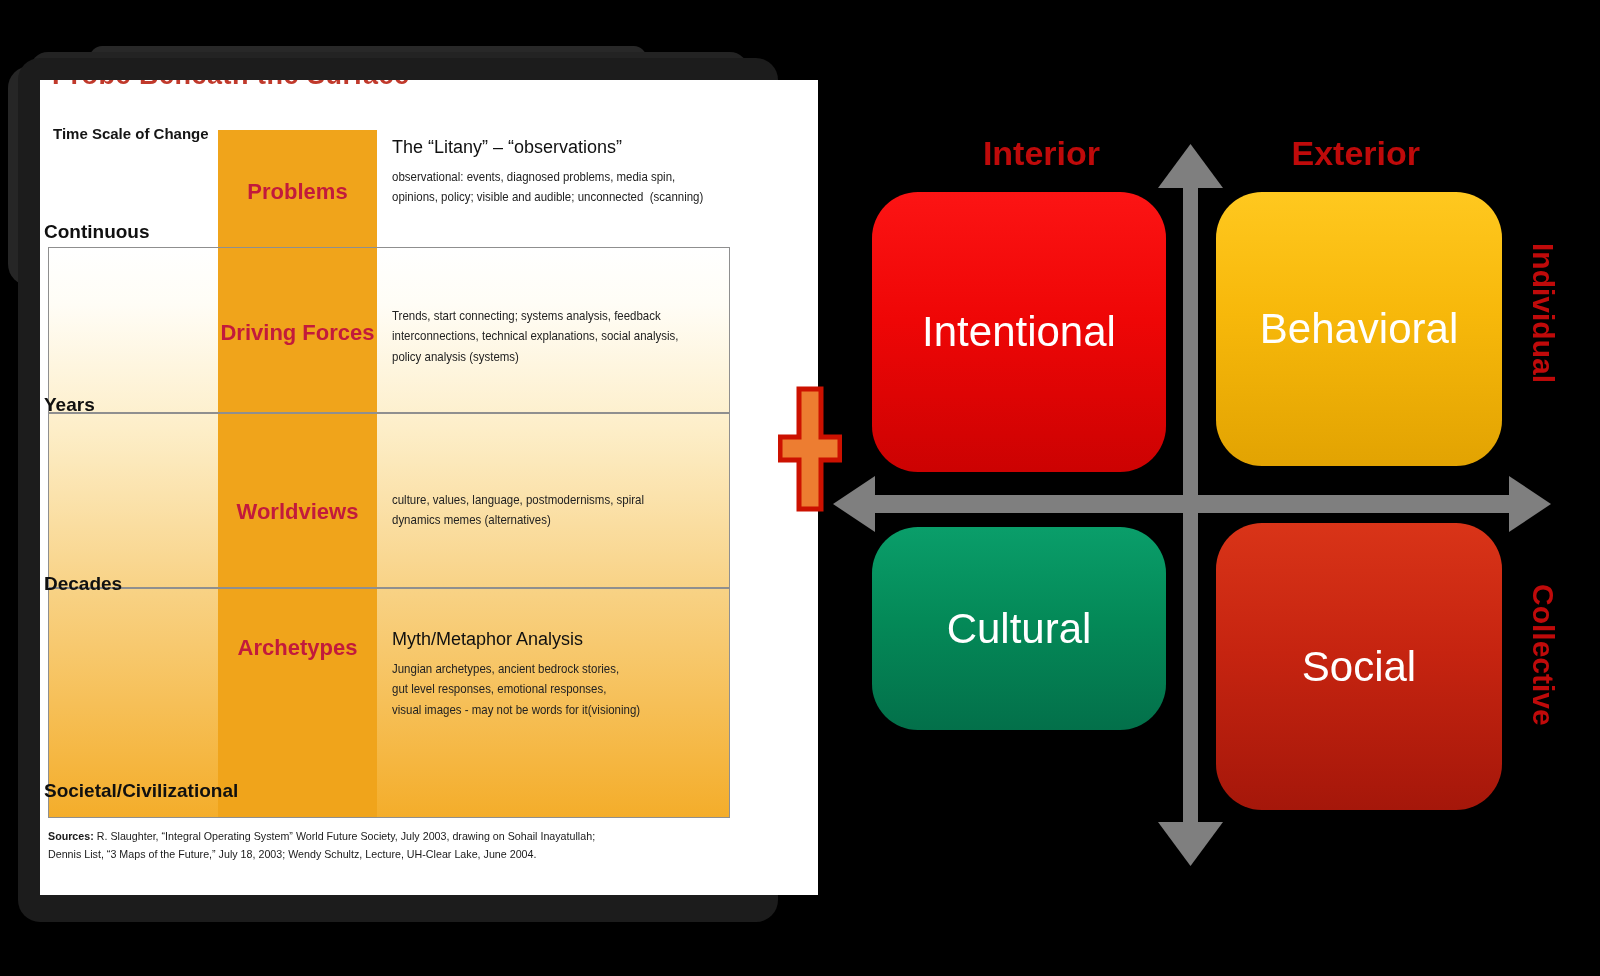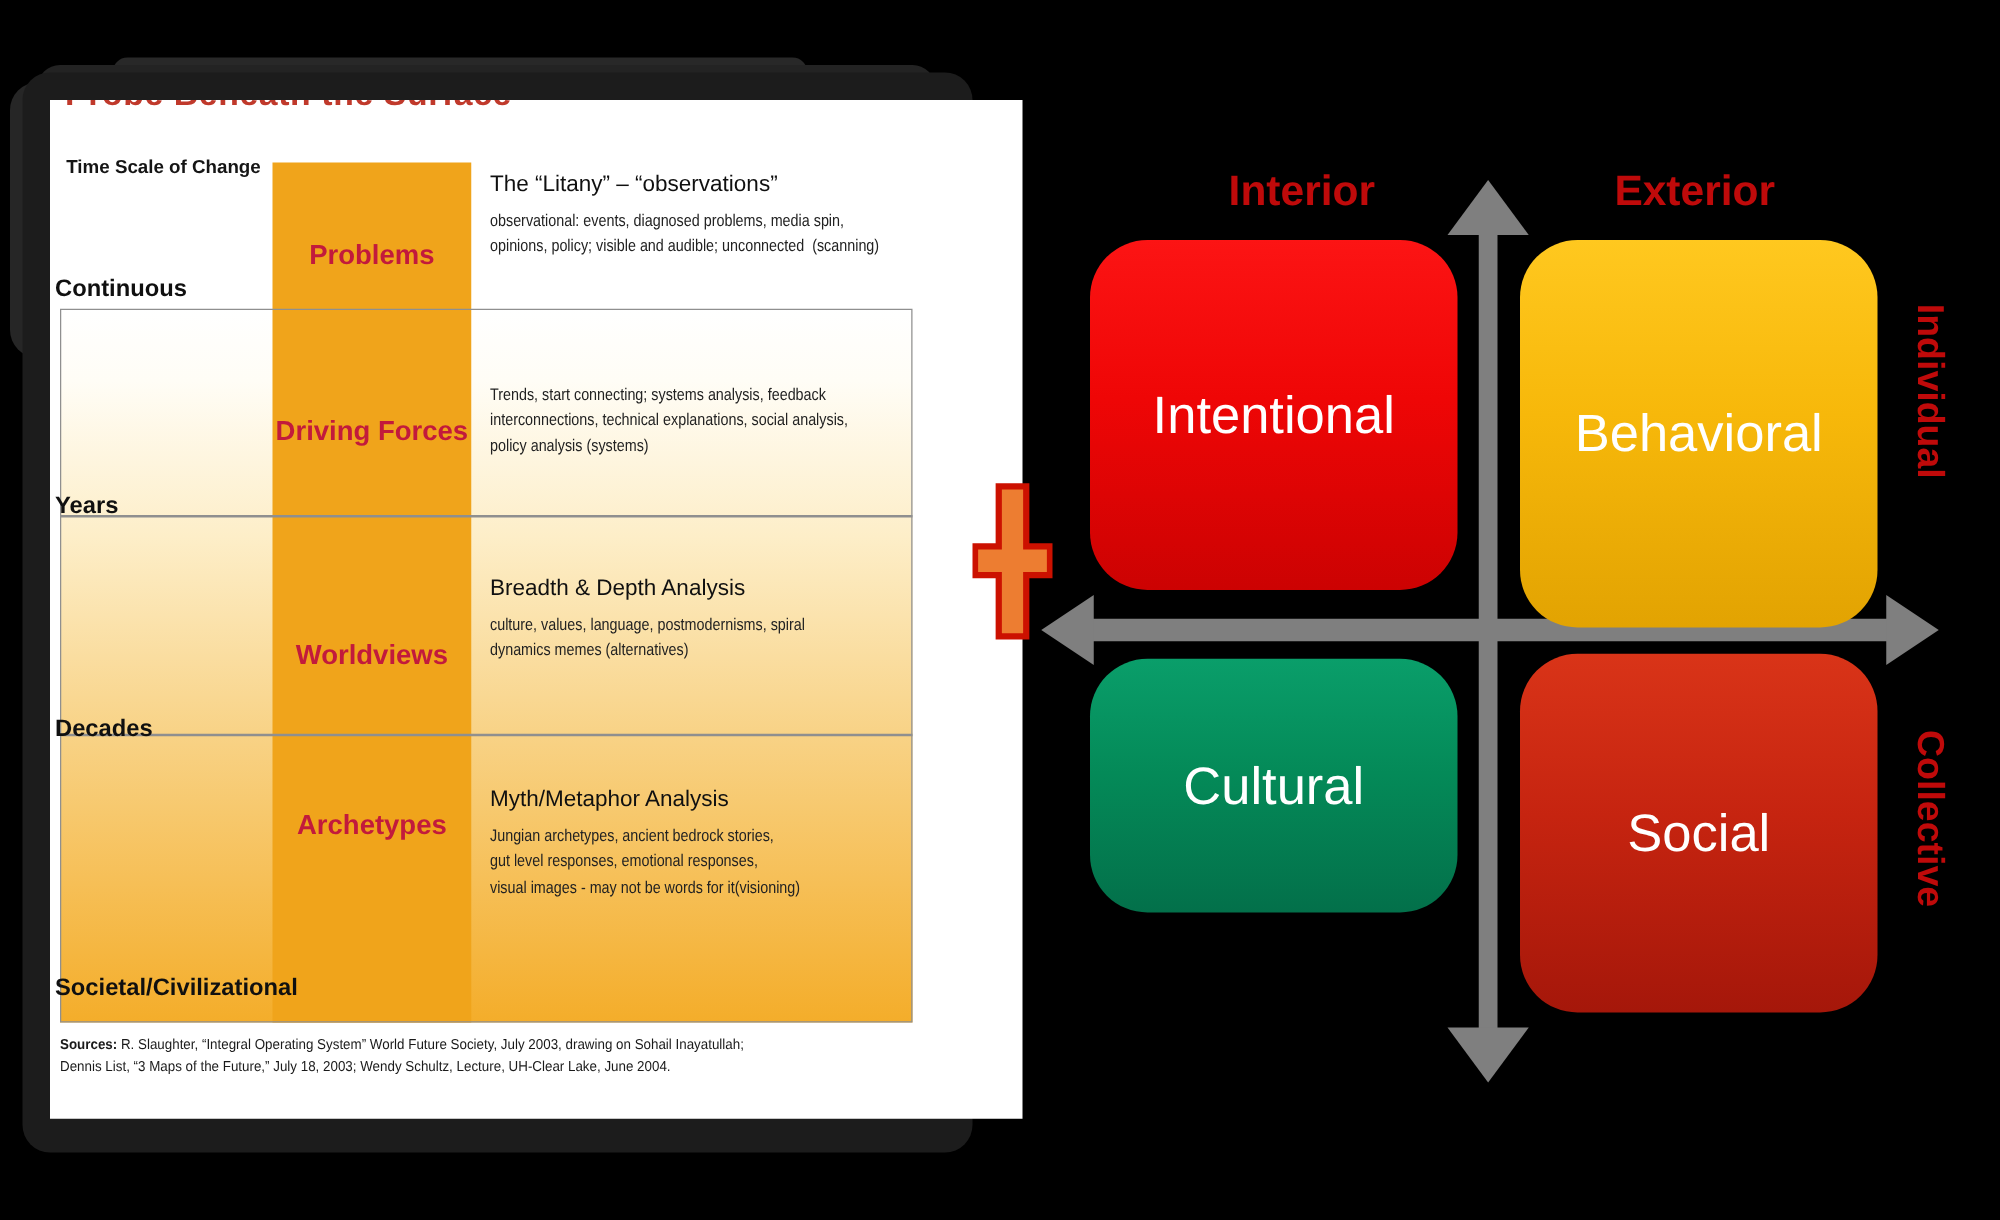--- a/index.html
+++ b/index.html
@@ -17,21 +17,21 @@
   .doc-title{top:-20px;left:12px;font-size:27px;font-weight:bold;color:#c0392b;letter-spacing:.5px;white-space:nowrap;}
   .time-scale{left:13px;top:45px;font-size:15px;font-weight:bold;color:#151515;}
 
   .grad-box{left:8px;top:167px;width:682px;height:571px;
     background:linear-gradient(180deg,#ffffff 0%,#fffdf6 10%,#fdeec8 32%,#f8d285 60%,#f4ad2a 100%);}
   .col-orange{left:178px;top:50px;width:159px;height:688px;background:#f0a41b;}
   .box-outline{left:8px;top:167px;width:680px;height:569px;border:1px solid #8f8f8f;background:transparent;}
   .sep{left:8px;width:682px;height:2px;background:#8f8f8f;}
   .sep1{top:332px;} .sep2{top:507px;}
 
-  .layer-label{left:178px;width:159px;text-align:center;font-weight:bold;font-size:22px;color:#c21a3c;white-space:nowrap;margin-top:12px;}
+  .layer-label{left:178px;width:159px;text-align:center;font-weight:bold;font-size:22px;color:#c21a3c;white-space:nowrap;}
   .ll-problems{top:99px;} .ll-driving{top:240px;} .ll-world{top:419px;} .ll-arch{top:555px;}
 
   .time-label{left:4px;font-size:19px;font-weight:bold;color:#101010;white-space:nowrap;}
   .tl-continuous{top:141px;} .tl-years{top:314px;} .tl-decades{top:493px;} .tl-societal{top:700px;}
 
   .blk{left:352px;width:345px;}
   .blk-heading{font-size:18px;font-weight:normal;color:#101010;white-space:nowrap;}
   .blk-body{font-size:13.5px;line-height:1.5;color:#222;white-space:pre;
             transform:scaleX(.85);transform-origin:left top;}
   .bh1{top:57px;} .bb1{top:87px;}
@@ -48,21 +48,21 @@
   .lab-interior{left:880px;top:134px;}
   .lab-exterior{left:1200px;top:134px;}
   .rot-label{font-size:30px;font-weight:bold;color:#bf0a0a;writing-mode:vertical-rl;text-align:center;white-space:nowrap;}
   .lab-individual{left:1526px;top:228px;height:170px;}
   .lab-collective{left:1526px;top:560px;height:190px;}
 
   .cell{border-radius:46px;display:flex;align-items:center;justify-content:center;
         color:#fff;font-size:42px;}
   .cell-intentional{left:872px;top:192px;width:294px;height:280px;
     background:linear-gradient(180deg,#fc1414 0%,#ef0606 45%,#cc0202 100%);}
-  .cell-behavioral{left:1216px;top:192px;width:286px;height:310px;
+  .cell-behavioral{left:1216px;top:192px;width:286px;height:274px;
     background:linear-gradient(180deg,#ffc81f 0%,#f7b80a 45%,#e2a302 100%);}
   .cell-cultural{left:872px;top:527px;width:294px;height:203px;
     background:linear-gradient(180deg,#0a9e6a 0%,#048a58 45%,#03704a 100%);}
   .cell-social{left:1216px;top:523px;width:286px;height:287px;
     background:linear-gradient(180deg,#d93418 0%,#c62410 45%,#a5170a 100%);}
 
   .axes-svg{left:820px;top:130px;width:760px;height:750px;}
   .plus-svg{left:778px;top:386px;width:64px;height:126px;}
 </style>
 </head>
@@ -92,21 +92,20 @@
   <div class="abs time-label tl-years">Years</div>
   <div class="abs time-label tl-decades">Decades</div>
   <div class="abs time-label tl-societal">Societal/Civilizational</div>
 
   <div class="abs blk blk-heading bh1">The “Litany” – “observations”</div>
   <div class="abs blk blk-body bb1">observational: events, diagnosed problems, media spin,
 opinions, policy; visible and audible; unconnected  (scanning)</div>
   <div class="abs blk blk-body bb2">Trends, start connecting; systems analysis, feedback
 interconnections, technical explanations, social analysis,
 policy analysis (systems)</div>
-  <div class="abs blk blk-heading bh3">Breadth &amp; Depth Analysis</div>
   <div class="abs blk blk-body bb3">culture, values, language, postmodernisms, spiral
 dynamics memes (alternatives)</div>
   <div class="abs blk blk-heading bh4">Myth/Metaphor Analysis</div>
   <div class="abs blk blk-body bb4">Jungian archetypes, ancient bedrock stories,
 gut level responses, emotional responses,
 visual images - may not be words for it(visioning)</div>
 
   <div class="abs sources">
     <div><b>Sources:</b><span> R. Slaughter, “Integral Operating System” World Future Society, July 2003,  drawing on Sohail Inayatullah;</span></div>
     <div>Dennis List, “3 Maps of the Future,” July 18, 2003; Wendy Schultz, Lecture, UH-Clear Lake, June 2004.</div>

